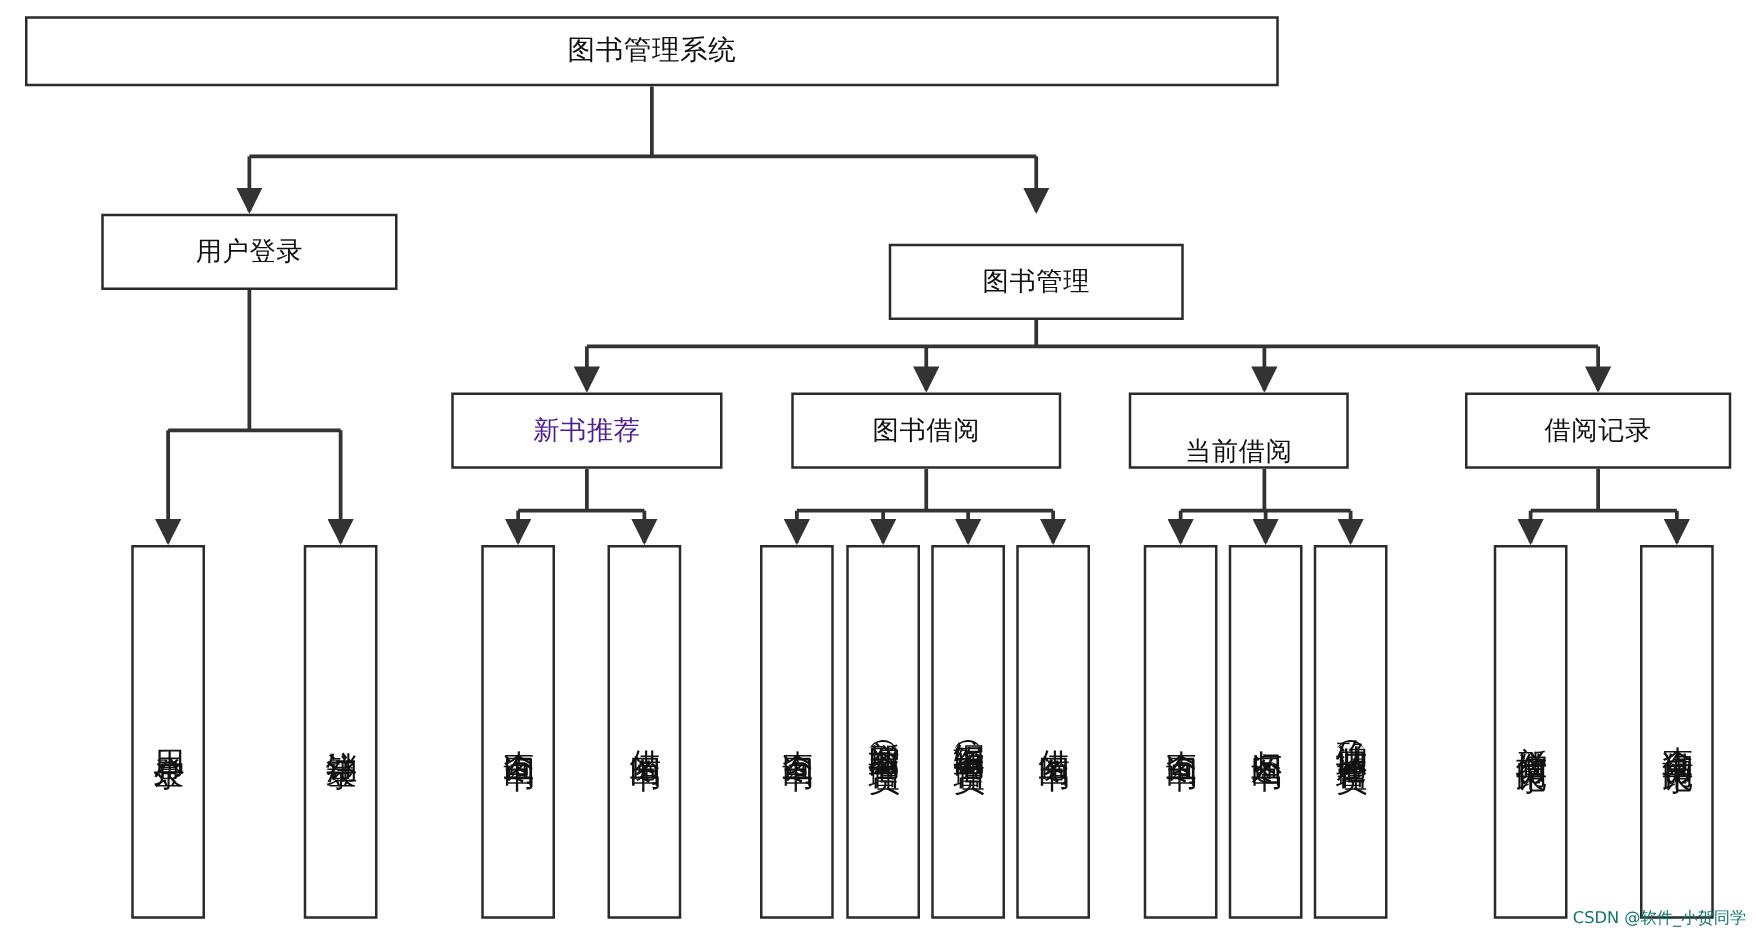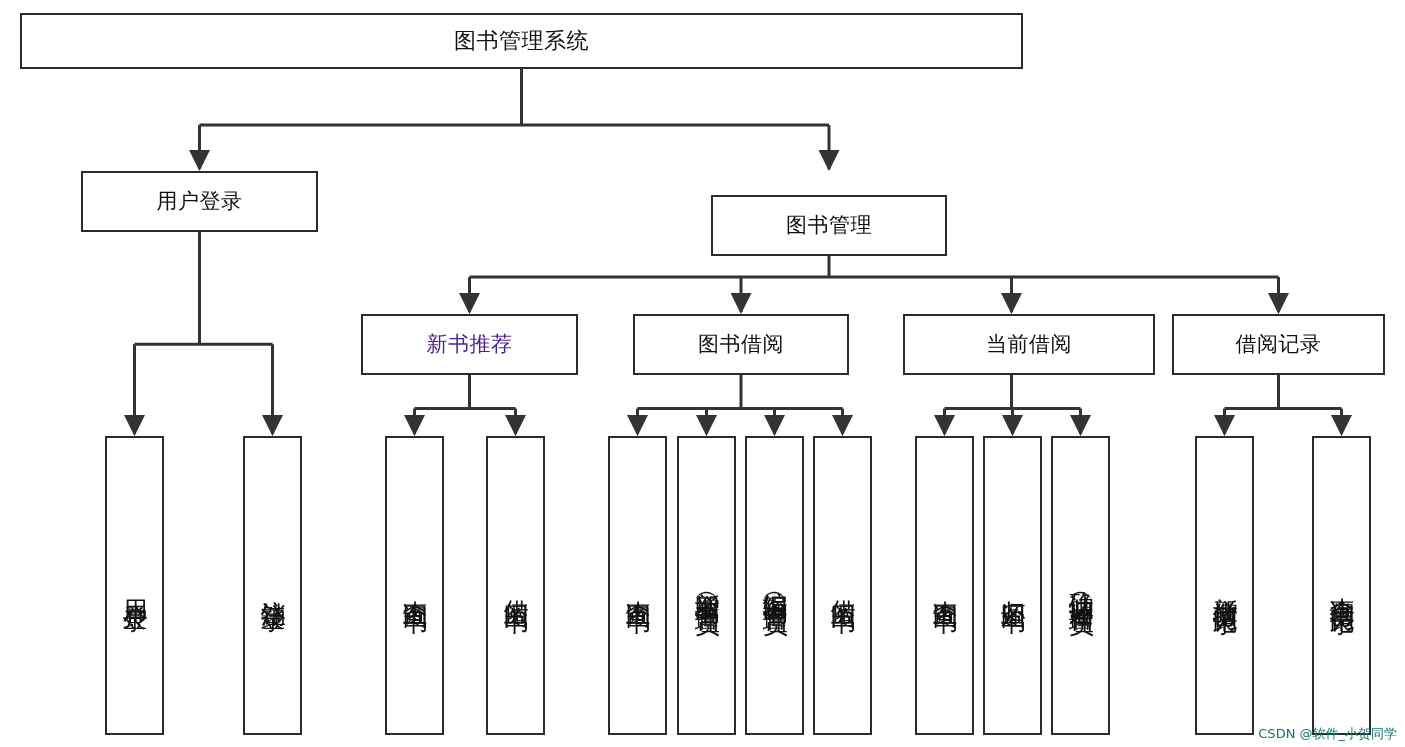--- a/index.html
+++ b/index.html
@@ -129,21 +129,21 @@
       </div>
       <div class="node horiz" style="left: 711px; top: 171px; width: 236px; height: 61px; border-color: rgb(43, 43, 43); background: rgb(255, 255, 255); color: rgb(17, 17, 17); margin-top: 24px;">
         <span class="label">图书管理</span>
       </div>
       <div class="node horiz" style="left: 361px; top: 314px; width: 217px; height: 61px; border-color: rgb(43, 43, 43); background: rgb(255, 255, 255); color: #4c1d95;">
         <span class="label">新书推荐</span>
       </div>
       <div class="node horiz" style="left: 633px; top: 314px; width: 216px; height: 61px; border-color: rgb(43, 43, 43); background: rgb(255, 255, 255); color: rgb(17, 17, 17);">
         <span class="label">图书借阅</span>
       </div>
-      <div class="node horiz" style="left: 903px; top: 314px; width: 252px; height: 61px; border-color: rgb(43, 43, 43); background: rgb(255, 255, 255); color: rgb(17, 17, 17);">
+      <div class="node horiz" style="left: 903px; top: 314px; width: 176px; height: 61px; border-color: rgb(43, 43, 43); background: rgb(255, 255, 255); color: rgb(17, 17, 17); align-items: flex-end;">
         <span class="label">当前借阅</span>
       </div>
       <div class="node horiz" style="left: 1172px; top: 314px; width: 213px; height: 61px; border-color: rgb(43, 43, 43); background: rgb(255, 255, 255); color: rgb(17, 17, 17);">
         <span class="label">借阅记录</span>
       </div>
       <div class="node vert" style="left: 105px; top: 436px; width: 59px; height: 299px; border-color: rgb(43, 43, 43); background: rgb(255, 255, 255); color: rgb(17, 17, 17);">
         <span class="label">用户登录</span>
       </div>
       <div class="node vert" style="left: 243px; top: 436px; width: 59px; height: 299px; border-color: rgb(43, 43, 43); background: rgb(255, 255, 255); color: rgb(17, 17, 17);">
         <span class="label">注销登录</span>

